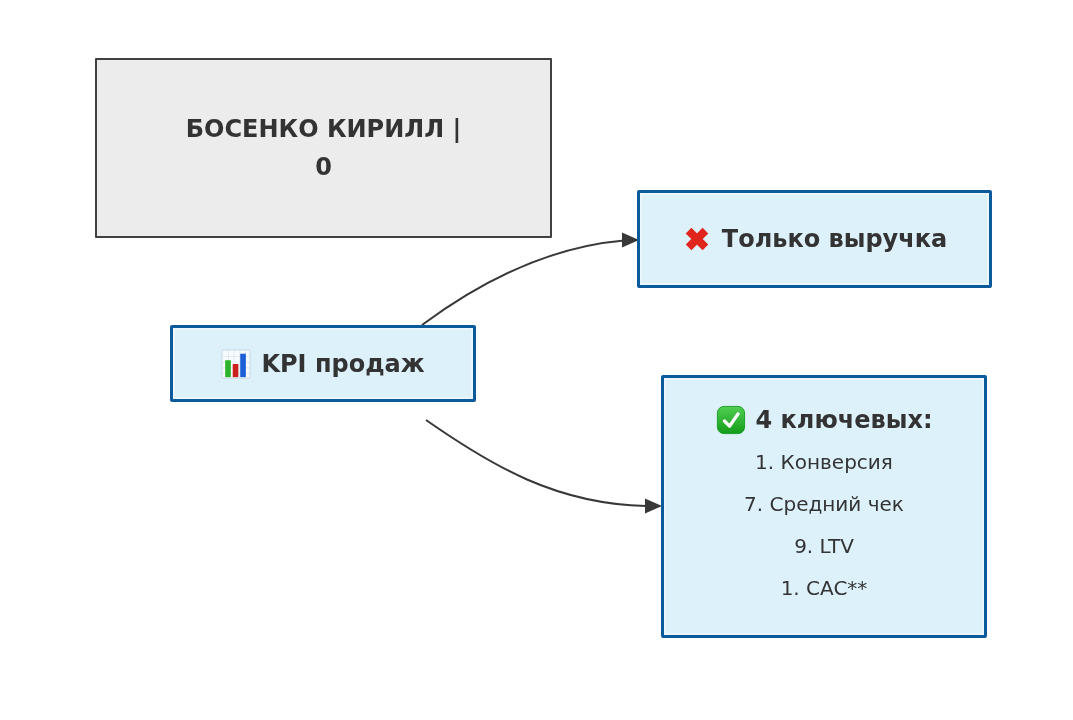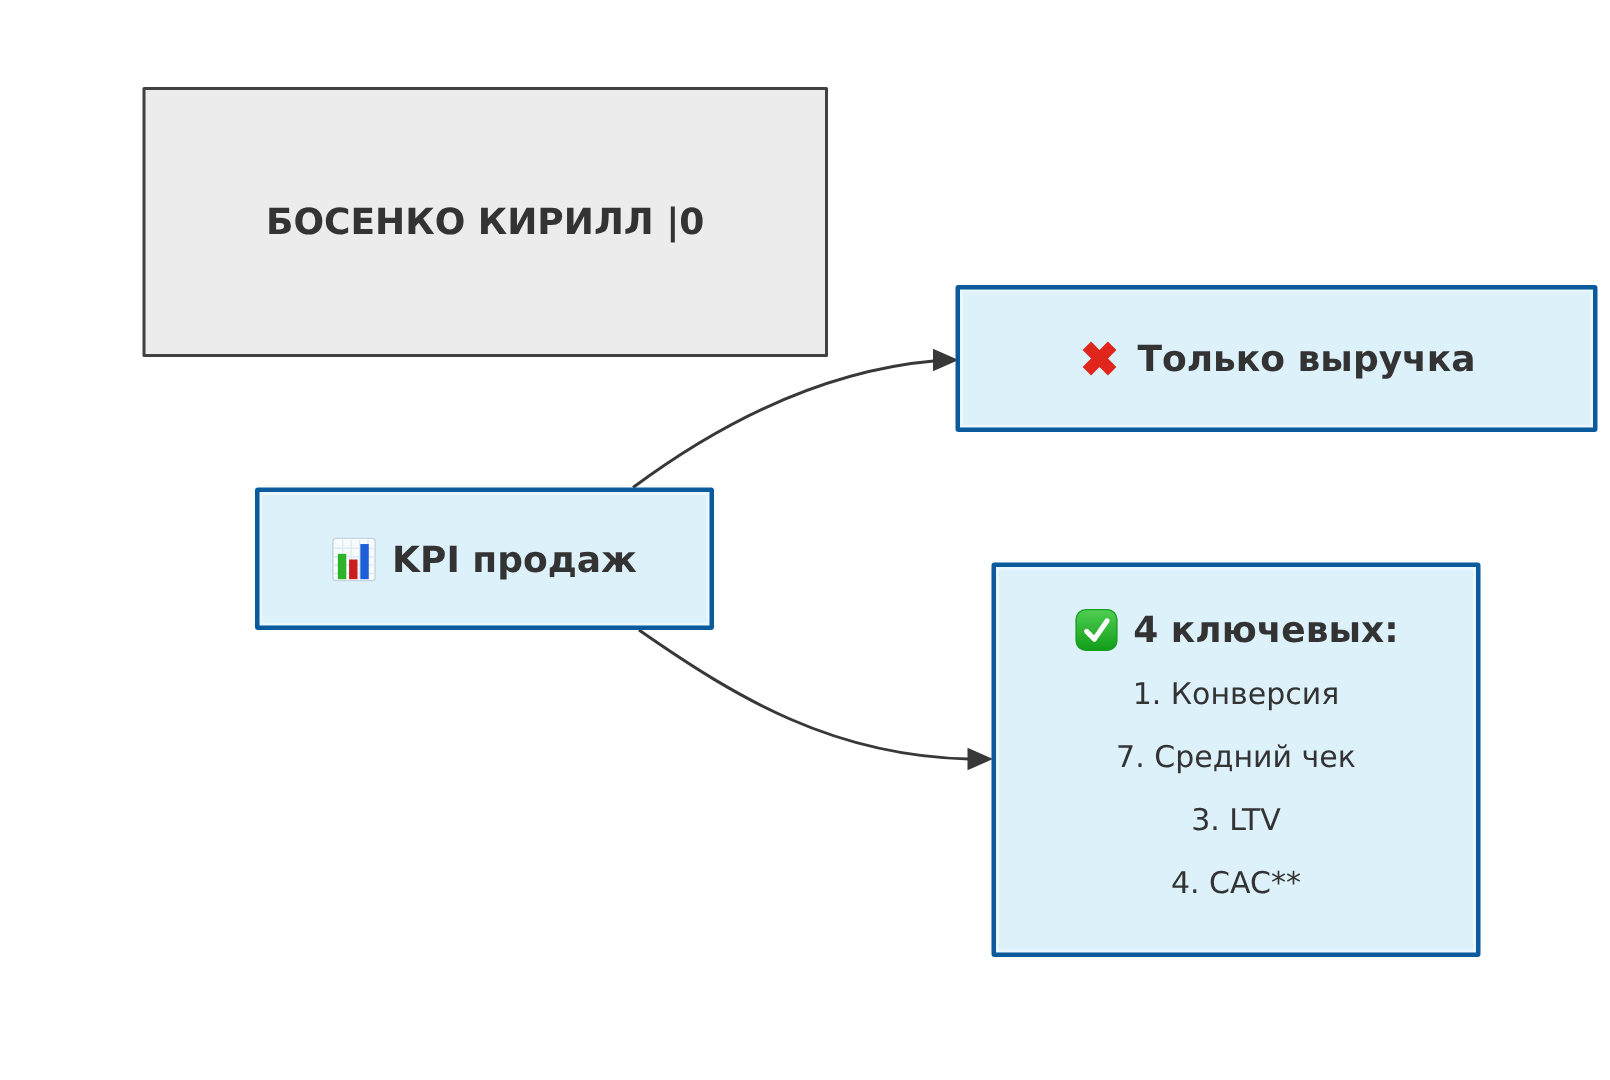--- a/index.html
+++ b/index.html
@@ -33,44 +33,45 @@
     text-align: center;
   }
   .node.gray {
     left: 95px;
     top: 58px;
     width: 457px;
     height: 180px;
     background: #ececec;
     border: 2px solid #414141;
     border-radius: 1px;
+    flex-direction: column;
   }
   .node.gray .hline {
     font-weight: bold;
     font-size: 24px;
     line-height: 38px;
     white-space: nowrap;
   }
   .node.blue {
     background: #ddf1fb;
     border: 3px solid #0b5a9c;
     border-radius: 2px;
     box-shadow: inset 0 0 0 2px rgba(255,255,255,0.35);
   }
   .node.kpi {
     left: 170px;
     top: 325px;
     width: 306px;
-    height: 95px;
+    height: 77px;
     justify-content: center;
   }
   .node.revenue {
     left: 637px;
     top: 190px;
-    width: 428px;
+    width: 355px;
     height: 98px;
   }
   .node.fourkey {
     left: 661px;
     top: 375px;
     width: 326px;
     height: 263px;
     flex-direction: column;
   }
   .label-row {
@@ -163,17 +164,17 @@
             </linearGradient>
           </defs>
           <rect x="1.5" y="1.5" width="29" height="29" rx="7" fill="url(#ckg)" stroke="#179d1f" stroke-width="1"></rect>
           <path d="M9 17 L14.5 22.5 L23.5 9.5" stroke="#ffffff" stroke-width="3.6" fill="none" stroke-linecap="round" stroke-linejoin="round"></path>
         </svg>
       </span>
       <span class="node-label">4 ключевых:</span>
     </div>
     <div class="item">1. Конверсия</div>
     <div class="item">7. Средний чек</div>
-    <div class="item">3. LTV</div>
-    <div class="item">4. CAC**</div>
+    <div class="item">9. LTV</div>
+    <div class="item">1. CAC**</div>
   </div>
 
 </div>
 
 </body></html>

